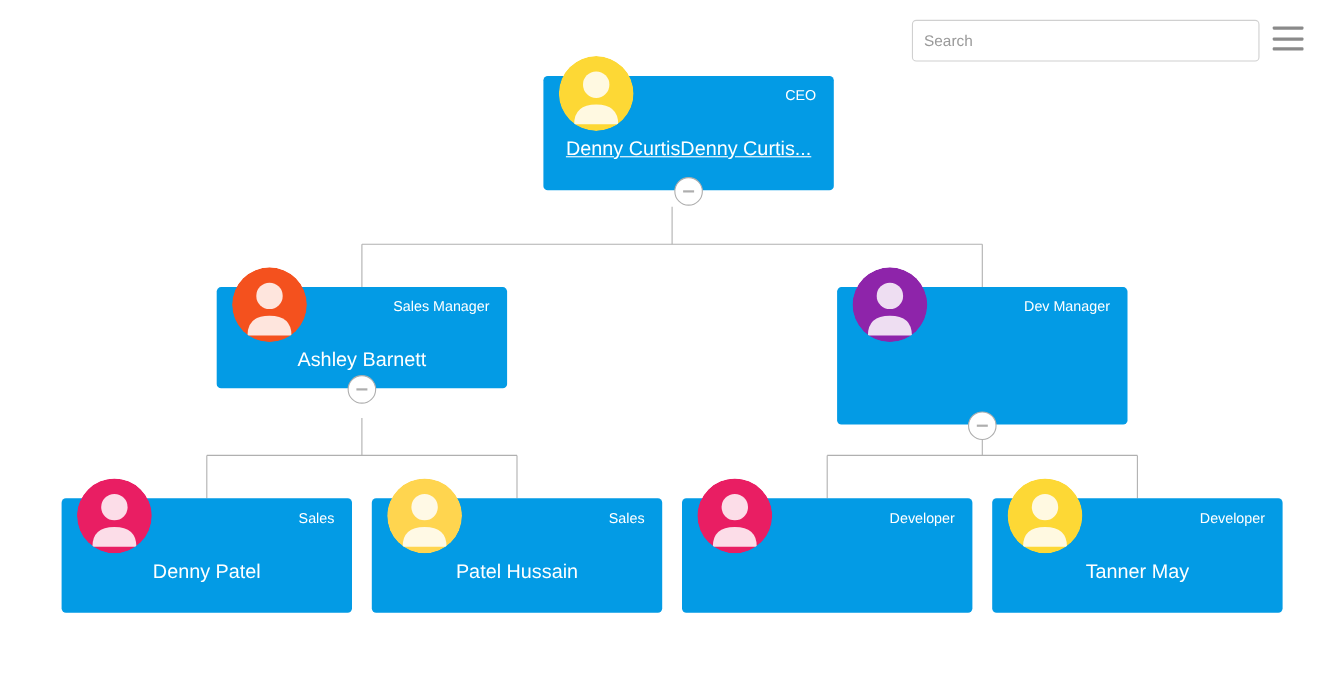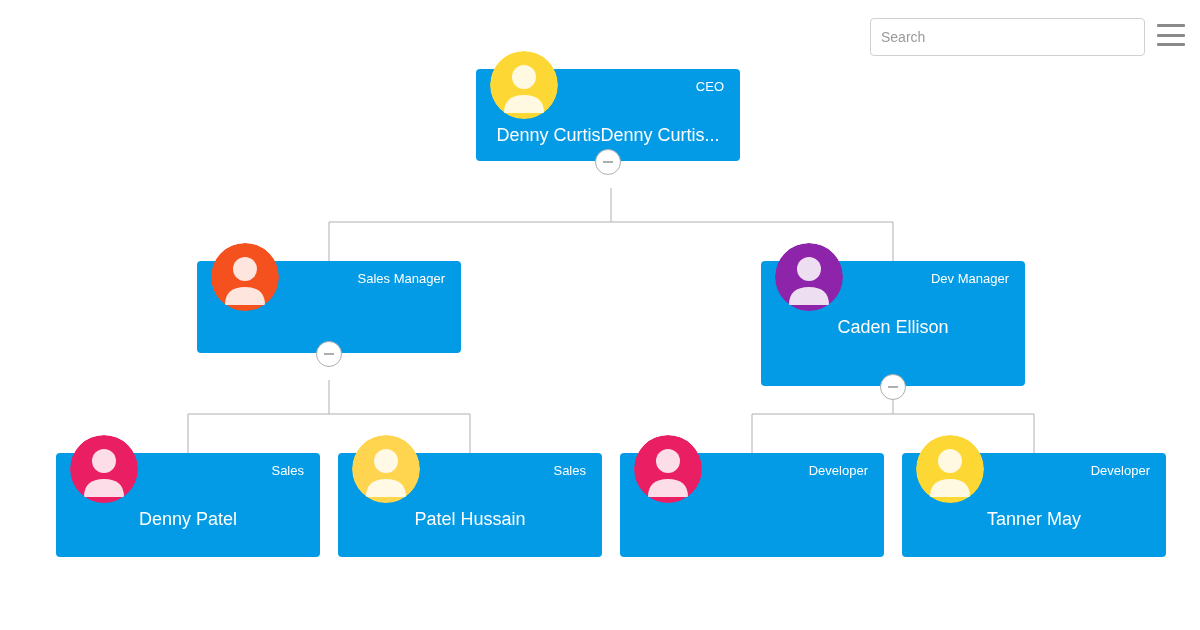--- a/index.html
+++ b/index.html
@@ -8,21 +8,21 @@
       background: #ffffff;
       width: 1200px;
       height: 630px;
       position: relative;
       overflow: hidden;
     }
     .search-bar {
       position: absolute;
       top: 18px;
       right: 55px;
-      width: 275px;
+      width: 316px;
       height: 38px;
       border: 1px solid #d0d0d0;
       border-radius: 4px;
       display: flex;
       align-items: center;
       padding: 16px 10px;
       background: #fff;
     }
     .search-bar input {
       border: none;
@@ -131,38 +131,39 @@
     <line x1="470" y1="414" x2="470" y2="453"></line>
 
     <line x1="893" y1="380" x2="893" y2="414"></line>
     <line x1="752" y1="414" x2="1034" y2="414"></line>
     <line x1="752" y1="414" x2="752" y2="453"></line>
     <line x1="1034" y1="414" x2="1034" y2="453"></line>
   </g>
 </svg>
 
 <div id="org-container">
-  <div class="node" style="left: 476px; top: 69px; width: 264px; height: 92px;">
+  <div class="node" style="left: 494px; top: 69px; width: 264px; height: 104px; text-decoration: underline;">
     <svg class="avatar" viewBox="0 0 68 68">
       <circle cx="34" cy="34" r="34" class="av-bg" fill="#FDD835"></circle>
       <circle cx="34" cy="26" r="12" fill="rgba(255,255,255,0.85)"></circle>
       <path d="M14 62 Q14 44 34 44 Q54 44 54 62 Z" fill="rgba(255,255,255,0.85)"></path>
     </svg>
     <span class="role">CEO</span>
     <span class="name">Denny CurtisDenny Curtis...</span>
     <div class="collapse-handle"></div>
   </div>
 
   <div class="node" style="left: 197px; top: 261px; width: 264px; height: 92px;">
     <svg class="avatar" viewBox="0 0 68 68">
       <circle cx="34" cy="34" r="34" class="av-bg" fill="#F4511E"></circle>
       <circle cx="34" cy="26" r="12" fill="rgba(255,255,255,0.85)"></circle>
       <path d="M14 62 Q14 44 34 44 Q54 44 54 62 Z" fill="rgba(255,255,255,0.85)"></path>
     </svg>
     <span class="role">Sales Manager</span>
+    <span class="name">Ashley Barnett</span>
     <div class="collapse-handle"></div>
   </div>
 
   <div class="node" style="left: 56px; top: 453px; width: 264px; height: 104px;">
     <svg class="avatar" viewBox="0 0 68 68">
       <circle cx="34" cy="34" r="34" class="av-bg" fill="#E91E63"></circle>
       <circle cx="34" cy="26" r="12" fill="rgba(255,255,255,0.85)"></circle>
       <path d="M14 62 Q14 44 34 44 Q54 44 54 62 Z" fill="rgba(255,255,255,0.85)"></path>
     </svg>
     <span class="role">Sales</span>
@@ -181,21 +182,20 @@
 
   </div>
 
   <div class="node" style="left: 761px; top: 261px; width: 264px; height: 125px;">
     <svg class="avatar" viewBox="0 0 68 68">
       <circle cx="34" cy="34" r="34" class="av-bg" fill="#8E24AA"></circle>
       <circle cx="34" cy="26" r="12" fill="rgba(255,255,255,0.85)"></circle>
       <path d="M14 62 Q14 44 34 44 Q54 44 54 62 Z" fill="rgba(255,255,255,0.85)"></path>
     </svg>
     <span class="role">Dev Manager</span>
-    <span class="name">Caden Ellison</span>
     <div class="collapse-handle"></div>
   </div>
 
   <div class="node" style="left: 620px; top: 453px; width: 264px; height: 104px;">
     <svg class="avatar" viewBox="0 0 68 68">
       <circle cx="34" cy="34" r="34" class="av-bg" fill="#E91E63"></circle>
       <circle cx="34" cy="26" r="12" fill="rgba(255,255,255,0.85)"></circle>
       <path d="M14 62 Q14 44 34 44 Q54 44 54 62 Z" fill="rgba(255,255,255,0.85)"></path>
     </svg>
     <span class="role">Developer</span>

